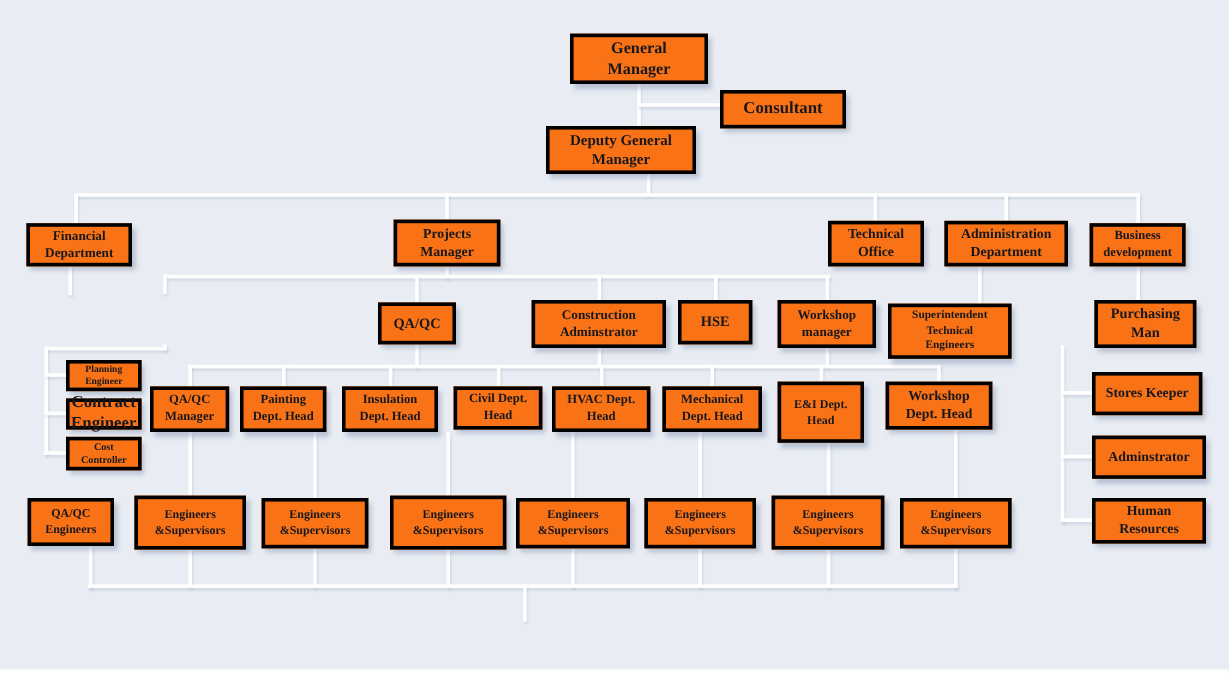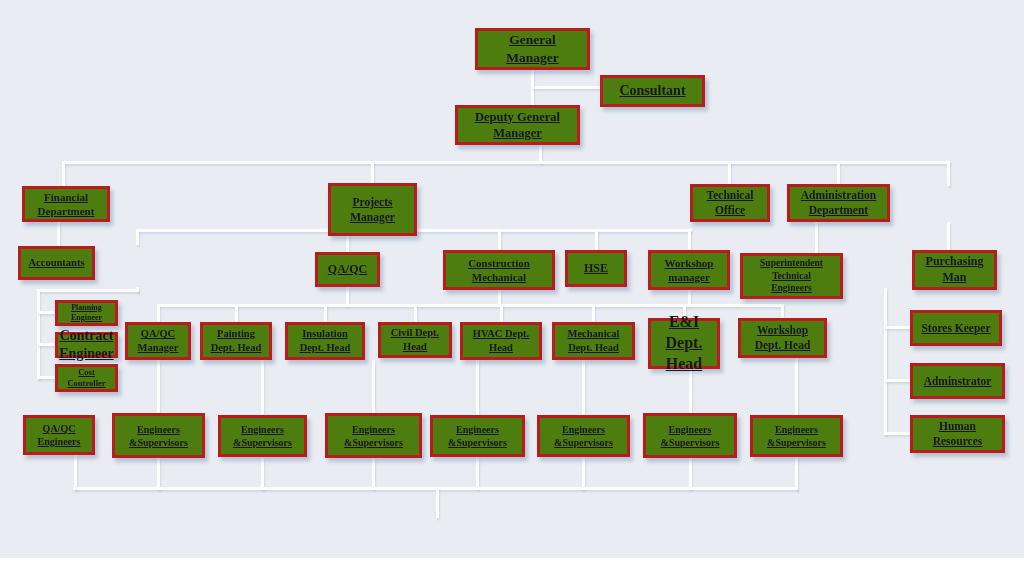--- a/index.html
+++ b/index.html
@@ -10,27 +10,26 @@
   .stage{
     position:relative;width:1024px;height:565px;
     background:#e9edf3;overflow:hidden;
   }
   .line{
     position:absolute;background:#ffffff;
     box-shadow:1px 2px 2px rgba(130,145,175,0.22);
   }
   .box{
     position:absolute;box-sizing:border-box;
-    background:#4d7c0f;border:3px solid #b91c1c;
+    background:#f97316;border:3px solid #000000;
     box-shadow:3px 4px 4px rgba(125,140,170,0.45);
     display:flex;align-items:center;justify-content:center;
     text-align:center;white-space:pre-line;
     color:#17171d;font-weight:600;line-height:1.3;
     z-index:2;
-    text-decoration:underline;
   }
   .bottom-strip{
     position:absolute;left:0;bottom:0;width:1024px;height:7px;
     background:#ffffff;z-index:3;
   }
 </style>
 </head>
 <body>
 
 <div class="stage" id="stage">
@@ -93,30 +92,31 @@
     <div class="line" style="left: 795px; top: 457px; width: 3px; height: 33px;"></div>
     <div class="line" style="left: 73px; top: 487px; width: 725px; height: 3px;"></div>
     <div class="line" style="left: 436px; top: 487px; width: 3px; height: 31px;"></div>
     <div class="box" style="left: 475px; top: 28px; width: 115px; height: 42px; font-size: 13.5px;">General
 Manager</div>
     <div class="box" style="left: 600px; top: 75px; width: 105px; height: 32px; font-size: 14px; text-align: center;">Consultant</div>
     <div class="box" style="left: 455px; top: 105px; width: 125px; height: 40px; font-size: 12.5px;">Deputy General
 Manager</div>
     <div class="box" style="left: 22px; top: 186px; width: 88px; height: 36px; font-size: 11px;">Financial
 Department</div>
-    <div class="box" style="left: 328px; top: 183px; width: 89px; height: 53px; font-size: 11.5px;">Projects
+    <div class="box" style="left: 328px; top: 183px; width: 89px; height: 39px; font-size: 11.5px;">Projects
 Manager</div>
     <div class="box" style="left: 690px; top: 184px; width: 80px; height: 38px; font-size: 11.5px;">Technical
 Office</div>
     <div class="box" style="left: 787px; top: 184px; width: 103px; height: 38px; font-size: 11.5px;">Administration
 Department</div>
-    <div class="box" style="left: 18px; top: 246px; width: 77px; height: 34px; font-size: 10.5px;">Accountants</div>
+    <div class="box" style="left: 908px; top: 186px; width: 80px; height: 36px; font-size: 10.5px;">Business
+development</div>
     <div class="box" style="left: 315px; top: 252px; width: 65px; height: 35px; font-size: 12px;">QA/QC</div>
     <div class="box" style="left: 443px; top: 250px; width: 112px; height: 40px; font-size: 11px;">Construction
-Mechanical</div>
+Adminstrator</div>
     <div class="box" style="left: 565px; top: 250px; width: 62px; height: 37px; font-size: 12px;">HSE</div>
     <div class="box" style="left: 648px; top: 250px; width: 82px; height: 40px; font-size: 11px;">Workshop
 manager</div>
     <div class="box" style="left: 740px; top: 253px; width: 103px; height: 46px; font-size: 9.5px;">Superintendent
 Technical
 Engineers</div>
     <div class="box" style="left: 912px; top: 250px; width: 85px; height: 40px; font-size: 12px;">Purchasing
 Man</div>
     <div class="box" style="left: 55px; top: 300px; width: 63px; height: 26px; font-size: 8px;">Planning
 Engineer</div>
@@ -129,21 +129,21 @@
     <div class="box" style="left: 200px; top: 322px; width: 72px; height: 38px; font-size: 10.5px;">Painting
 Dept. Head</div>
     <div class="box" style="left: 285px; top: 322px; width: 80px; height: 38px; font-size: 10.5px;">Insulation
 Dept. Head</div>
     <div class="box" style="left: 378px; top: 322px; width: 74px; height: 36px; font-size: 10.5px;">Civil Dept.
 Head</div>
     <div class="box" style="left: 460px; top: 322px; width: 82px; height: 38px; font-size: 10.5px;">HVAC Dept.
 Head</div>
     <div class="box" style="left: 552px; top: 322px; width: 83px; height: 38px; font-size: 10.5px;">Mechanical
 Dept. Head</div>
-    <div class="box" style="left: 648px; top: 318px; width: 72px; height: 51px; font-size: 16px;">E&amp;I Dept.
+    <div class="box" style="left: 648px; top: 318px; width: 72px; height: 51px; font-size: 10px;">E&amp;I Dept.
 Head</div>
     <div class="box" style="left: 738px; top: 318px; width: 89px; height: 40px; font-size: 11.5px;">Workshop
 Dept. Head</div>
     <div class="box" style="left: 910px; top: 310px; width: 92px; height: 36px; font-size: 11.5px;">Stores Keeper</div>
     <div class="box" style="left: 910px; top: 363px; width: 95px; height: 36px; font-size: 11.5px;">Adminstrator</div>
     <div class="box" style="left: 910px; top: 415px; width: 95px; height: 38px; font-size: 11.5px;">Human
 Resources</div>
     <div class="box" style="left: 23px; top: 415px; width: 72px; height: 40px; font-size: 10px;">QA/QC
 Engineers</div>
     <div class="box" style="left: 112px; top: 413px; width: 93px; height: 45px; font-size: 10px;">Engineers

